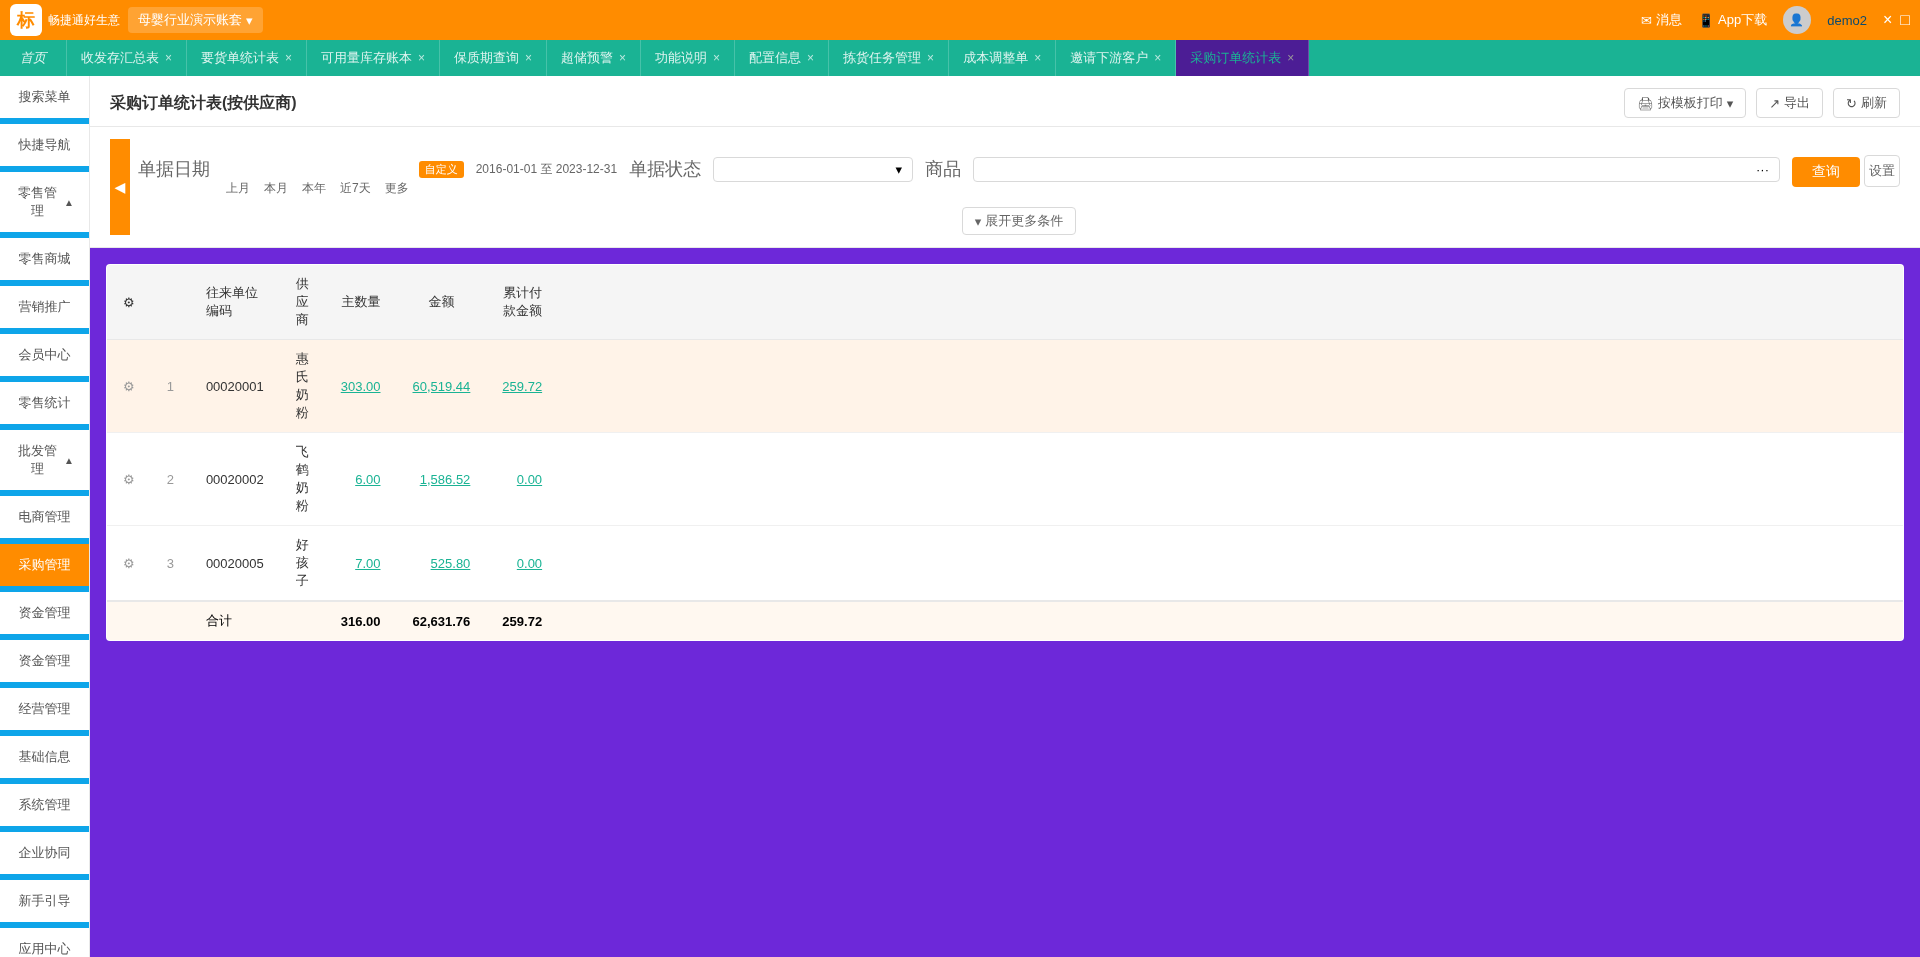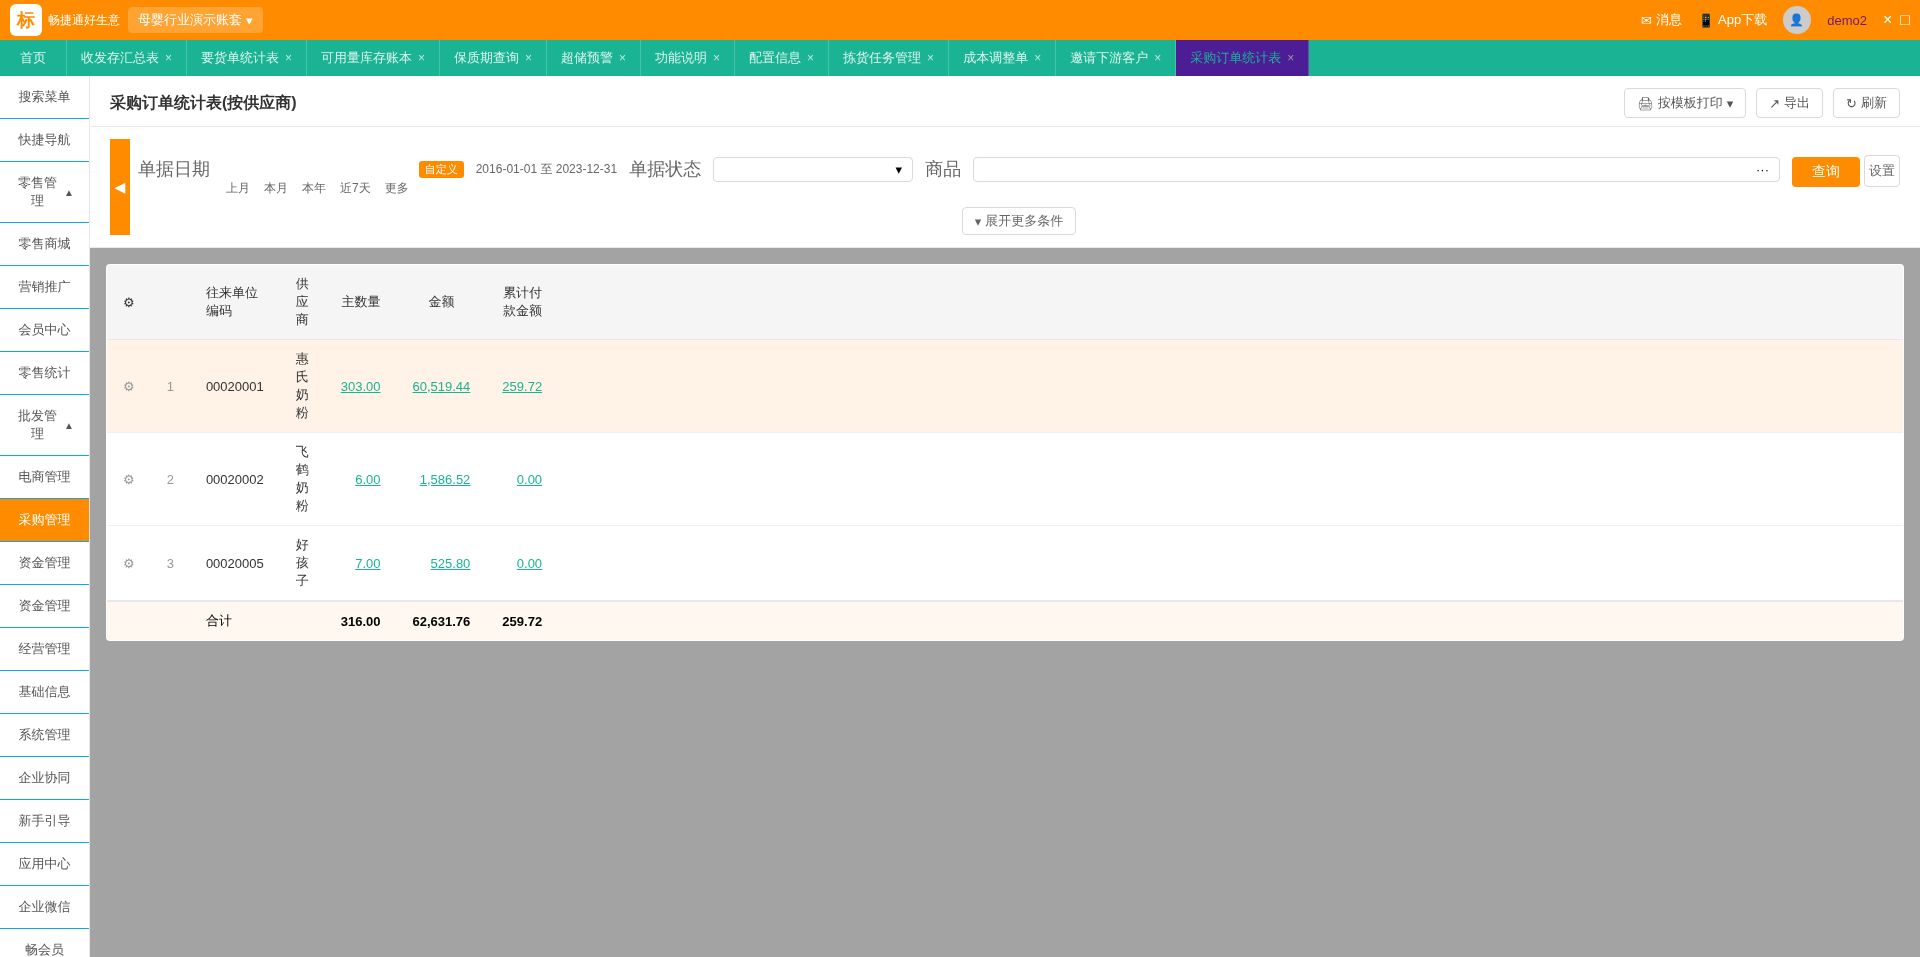--- a/index.html
+++ b/index.html
@@ -8,43 +8,43 @@
     
     .top-bar { height: 40px; background: #ff8c00; display: flex; align-items: center; justify-content: space-between; padding: 0 10px; flex-shrink: 0; }
     .top-bar-left { display: flex; align-items: center; gap: 8px; }
     .logo-area { display: flex; align-items: center; gap: 6px; }
     .logo-icon { width: 32px; height: 32px; background: #fff; border-radius: 6px; display: flex; align-items: center; justify-content: center; font-size: 18px; color: #ff8c00; font-weight: bold; }
     .logo-text { color: #fff; font-size: 12px; line-height: 1.2; }
     .store-selector { display: flex; align-items: center; gap: 4px; color: #fff; font-size: 13px; cursor: pointer; background: rgba(255,255,255,0.2); padding: 4px 10px; border-radius: 4px; }
     .top-bar-right { display: flex; align-items: center; gap: 16px; }
     .top-bar-btn { color: #fff; font-size: 13px; cursor: pointer; display: flex; align-items: center; gap: 4px; }
     .user-avatar { width: 28px; height: 28px; border-radius: 50%; background: #ccc; overflow: hidden; display: flex; align-items: center; justify-content: center; font-size: 12px; color: #666; }
-    .user-name { color: #701a75; font-size: 13px; cursor: pointer; }
+    .user-name { color: #0c4a6e; font-size: 13px; cursor: pointer; }
     .window-controls { display: flex; gap: 8px; }
     .window-btn { color: #fff; cursor: pointer; font-size: 16px; line-height: 1; }
 
     
     .nav-tabs { height: 36px; background: #1ab394; display: flex; align-items: center; padding: 0 0; flex-shrink: 0; overflow-x: auto; }
     .nav-tab { height: 36px; display: flex; align-items: center; padding: 0 14px; color: rgba(255,255,255,0.85); font-size: 13px; cursor: pointer; white-space: nowrap; border-right: 1px solid rgba(255,255,255,0.2); gap: 6px; flex-shrink: 0; }
-    .nav-tab:first-child { padding: 8px 20px; }
+    .nav-tab:first-child { padding: 8px 20px; font-style: italic; }
     .nav-tab.active { background: #4c1d95; color: #1ab394; font-weight: 500; }
     .nav-tab .close-x { font-size: 12px; color: rgba(255,255,255,0.7); cursor: pointer; }
     .nav-tab.active .close-x { color: #999; }
 
     
     .main-layout { display: flex; flex: 1; overflow: hidden; }
 
     
     .sidebar { width: 90px; background: #fff; border-right: 1px solid #e8e8e8; display: flex; flex-direction: column; flex-shrink: 0; overflow-y: auto; }
-    .sidebar-item { padding: 12px 15px; text-align: center; cursor: pointer; color: #555; font-size: 13px; border-bottom: 1px solid #0ea5e9; display: flex; align-items: center; justify-content: center; gap: 4px; }
+    .sidebar-item { padding: 12px 15px; text-align: center; cursor: pointer; color: #555; font-size: 13px; border-bottom: 6px solid #0ea5e9; display: flex; align-items: center; justify-content: center; gap: 4px; }
     .sidebar-item.active { background: #ff8c00; color: #fff; }
     .sidebar-item .expand-icon { font-size: 10px; }
 
     
-    .content-area { flex: 1; display: flex; flex-direction: column; overflow: hidden; background: #a3a3a3; }
+    .content-area { flex: 1; display: flex; flex-direction: column; overflow: hidden; background: #6d28d9; }
 
     
     .page-header { background: #fff; padding: 12px 20px 8px; border-bottom: 1px solid #e8e8e8; flex-shrink: 0; display: flex; align-items: center; justify-content: space-between; }
     .page-title { font-size: 16px; font-weight: 600; color: #333; }
     .header-actions { display: flex; align-items: center; gap: 10px; }
     .print-btn { display: flex; align-items: center; gap: 4px; border: 1px solid #d9d9d9; background: #fff; padding: 5px 12px; border-radius: 4px; cursor: pointer; color: #555; font-size: 13px; }
     .export-btn { display: flex; align-items: center; gap: 4px; border: 1px solid #d9d9d9; background: #fff; padding: 5px 12px; border-radius: 4px; cursor: pointer; color: #555; font-size: 13px; }
     .refresh-btn { display: flex; align-items: center; gap: 4px; border: 1px solid #d9d9d9; background: #fff; padding: 5px 12px; border-radius: 4px; cursor: pointer; color: #555; font-size: 13px; }
 
     

